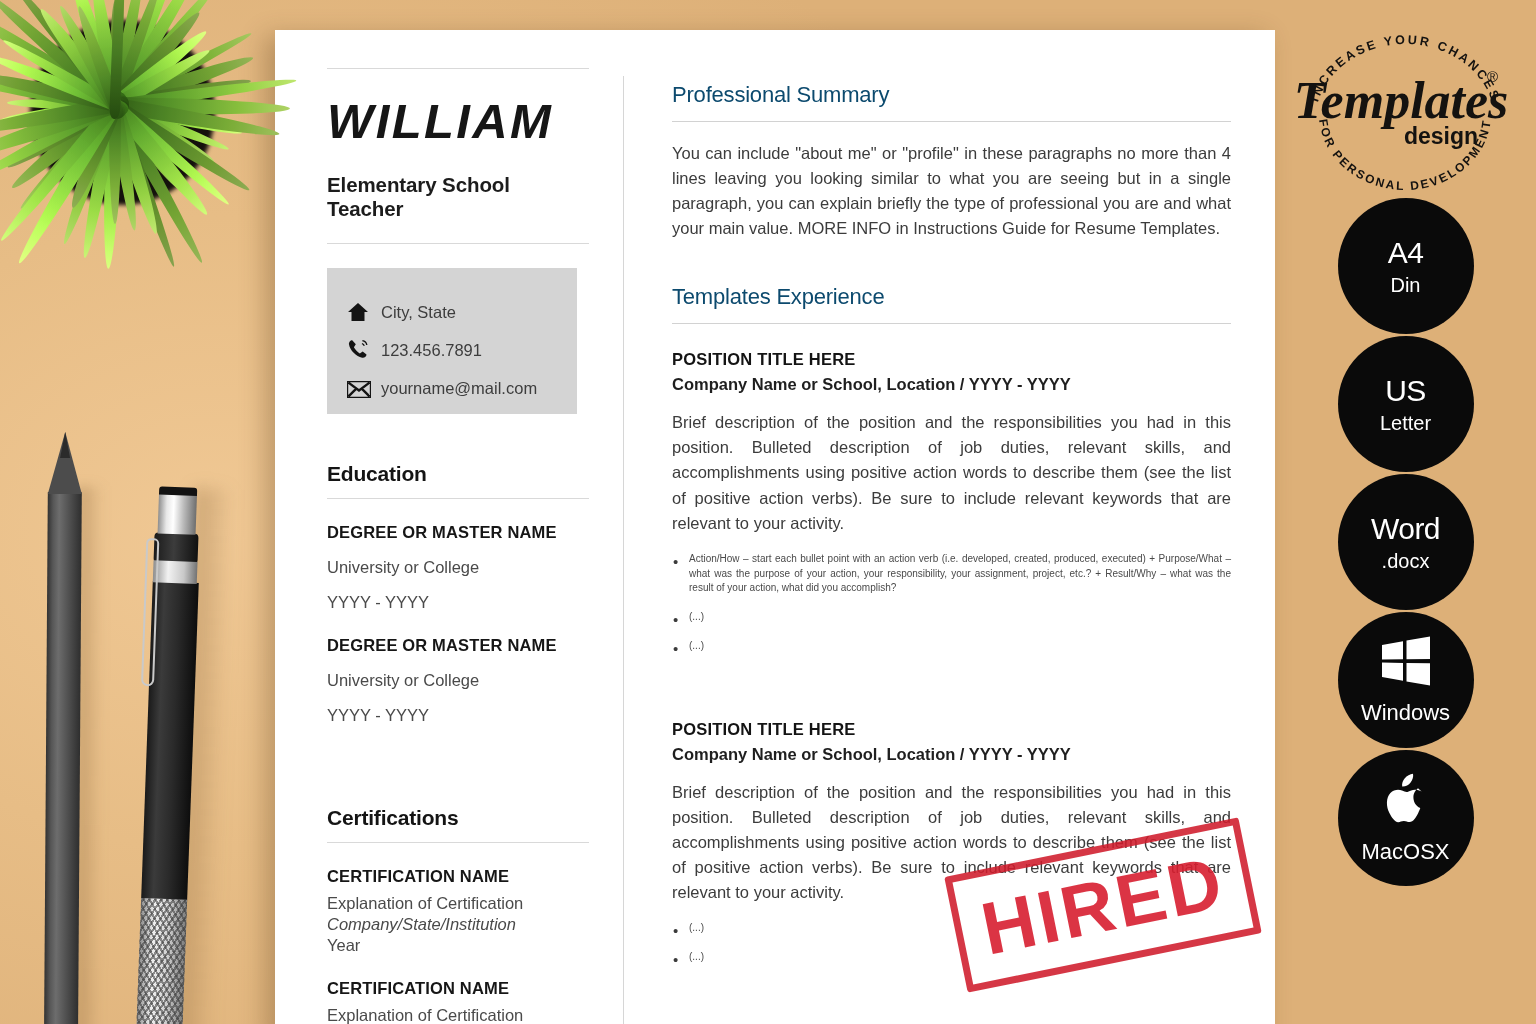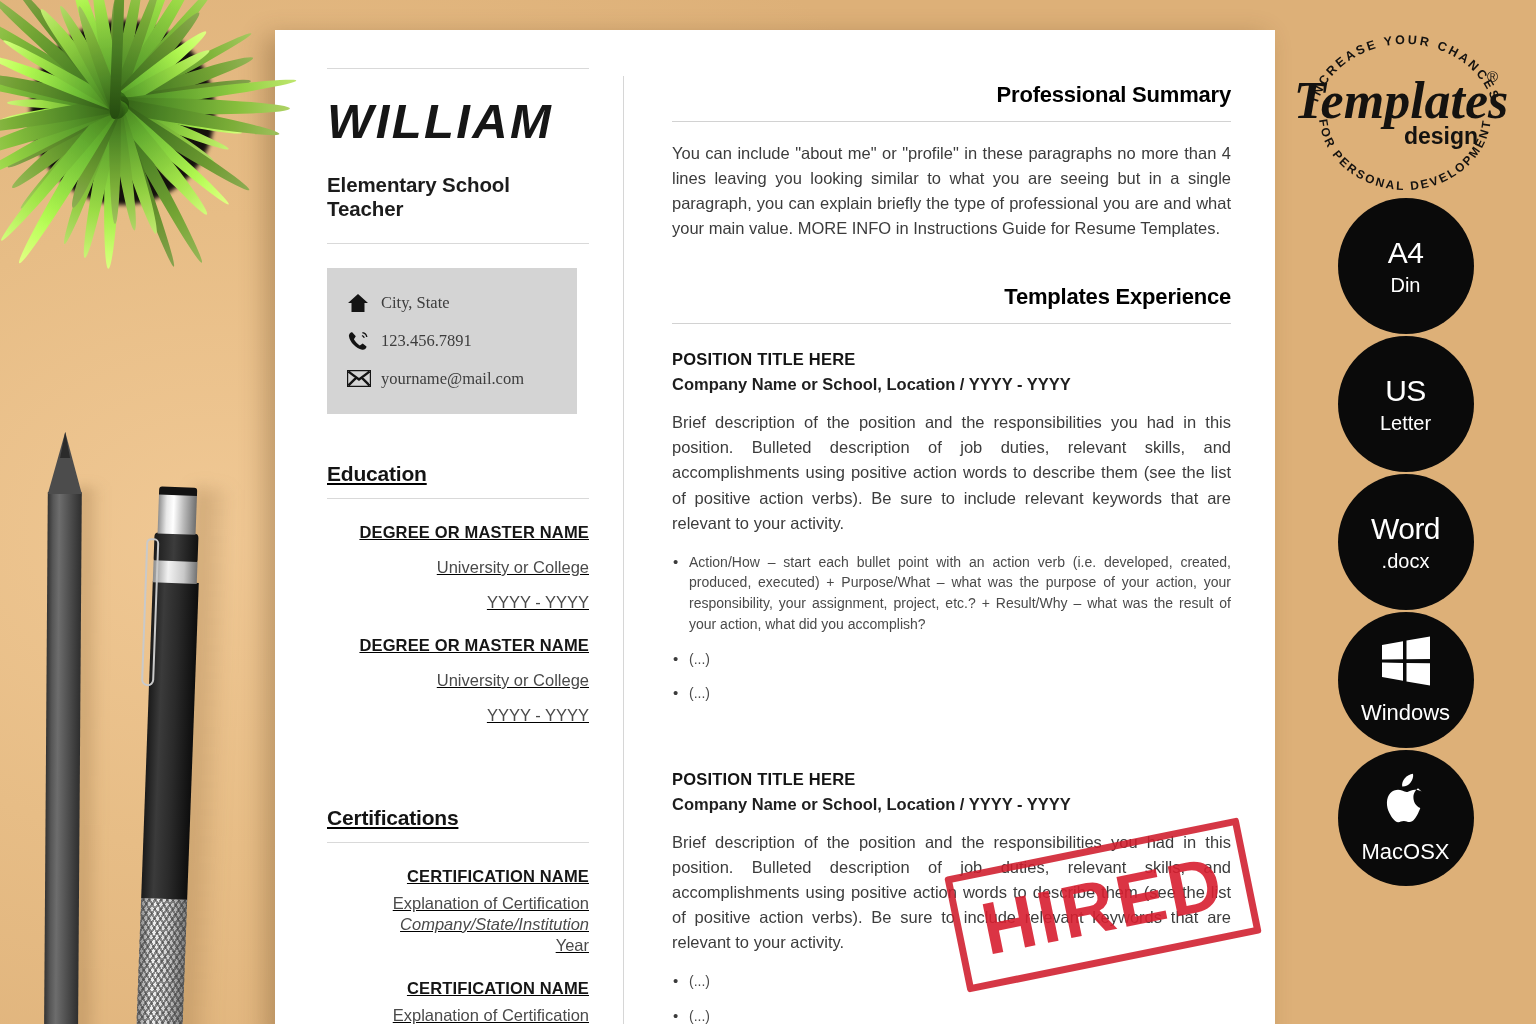--- a/index.html
+++ b/index.html
@@ -98,53 +98,53 @@
     font-size:20.5px; font-weight:700; color:#1c1c1c;
     margin-top:26px; letter-spacing:-0.1px;
   }
   .rule-under-title { height:1px; background:#d9d9d9; margin-top:22px; }
 
   
   .contact-box {
     margin-top:24px; background:#d4d4d4; padding:16px 16px 16px 20px;
     width:250px;
   }
-  .contact-row { display:flex; align-items:center; height:38px;font-family:Liberation Serif, serif; }
+  .contact-row { display:flex; align-items:flex-end; height:38px; }
   .contact-ico { width:34px; flex:0 0 34px; display:flex; align-items:center; color:#141414; }
   .contact-ico svg { display:block; }
   .contact-txt { font-size:16.5px; color:#3d3d3d; }
 
   
-  .sec-l { margin-top:48px;text-decoration:underline; }
+  .sec-l { margin-top:48px; }
   .sec-l.cert { margin-top:81px; }
   .sec-l h2 { font-size:21px; font-weight:700; color:#141414; letter-spacing:-0.2px; }
   .sec-l .hr { height:1px; background:#d9d9d9; margin-top:12px; }
-  .entry { margin-top:24px;text-align:right; }
+  .entry { margin-top:24px; }
   .entry .t { font-size:16.5px; font-weight:700; color:#161616; letter-spacing:.15px; }
   .entry .s { font-size:16.5px; color:#4a4a4a; margin-top:16px; }
   .entry .s.it { font-style:italic; }
   .entry.cert-e .t { margin-bottom:8px; }
   .entry.cert-e .s { margin-top:2px; }
 
   
   .sec-r { }
-  .sec-r h2 { font-size:22px; font-weight:700; color:#000000; letter-spacing:-0.2px;text-align:right; }
+  .sec-r h2 { font-size:22px; font-weight:400; color:#0c4a6e; letter-spacing:-0.2px; }
   .sec-r .hr { height:1px; background:#d2d2d2; margin-top:13px; }
   .para {
     font-size:16.5px; line-height:1.52; color:#3c3c3c; text-align:justify;
     margin-top:19px;
   }
   .sec-r.exp { margin-top:43px; }
   .job { margin-top:26px; }
   .job.second { margin-top:66px; }
   .job .pos { font-size:16.5px; font-weight:700; color:#141414; letter-spacing:.2px; }
   .job .comp { font-size:16.5px; font-weight:700; color:#1f1f1f; margin-top:6px; }
   .job .desc { font-size:16.5px; line-height:1.52; color:#3c3c3c; text-align:justify; margin-top:16px; }
   ul.bl { list-style:none; margin-top:16px; }
-  ul.bl li { position:relative; padding-left:17px; font-size:14px; line-height:1.48;
+  ul.bl li { position:relative; padding-left:17px; font-size:10px; line-height:1.48;
     color:#4a4a4a; text-align:justify; margin-top:14px; }
   ul.bl li:first-child { margin-top:0; }
   ul.bl li:before { content:"•"; position:absolute; left:1px; top:-1px; font-size:15px; color:#3b3b3b; }
 
   
   #stamp {
     position:absolute; left:953px; top:846px; width:300px; height:118px;
     transform:rotate(-11.5deg); pointer-events:none;
   }
   #stamp .frame {

